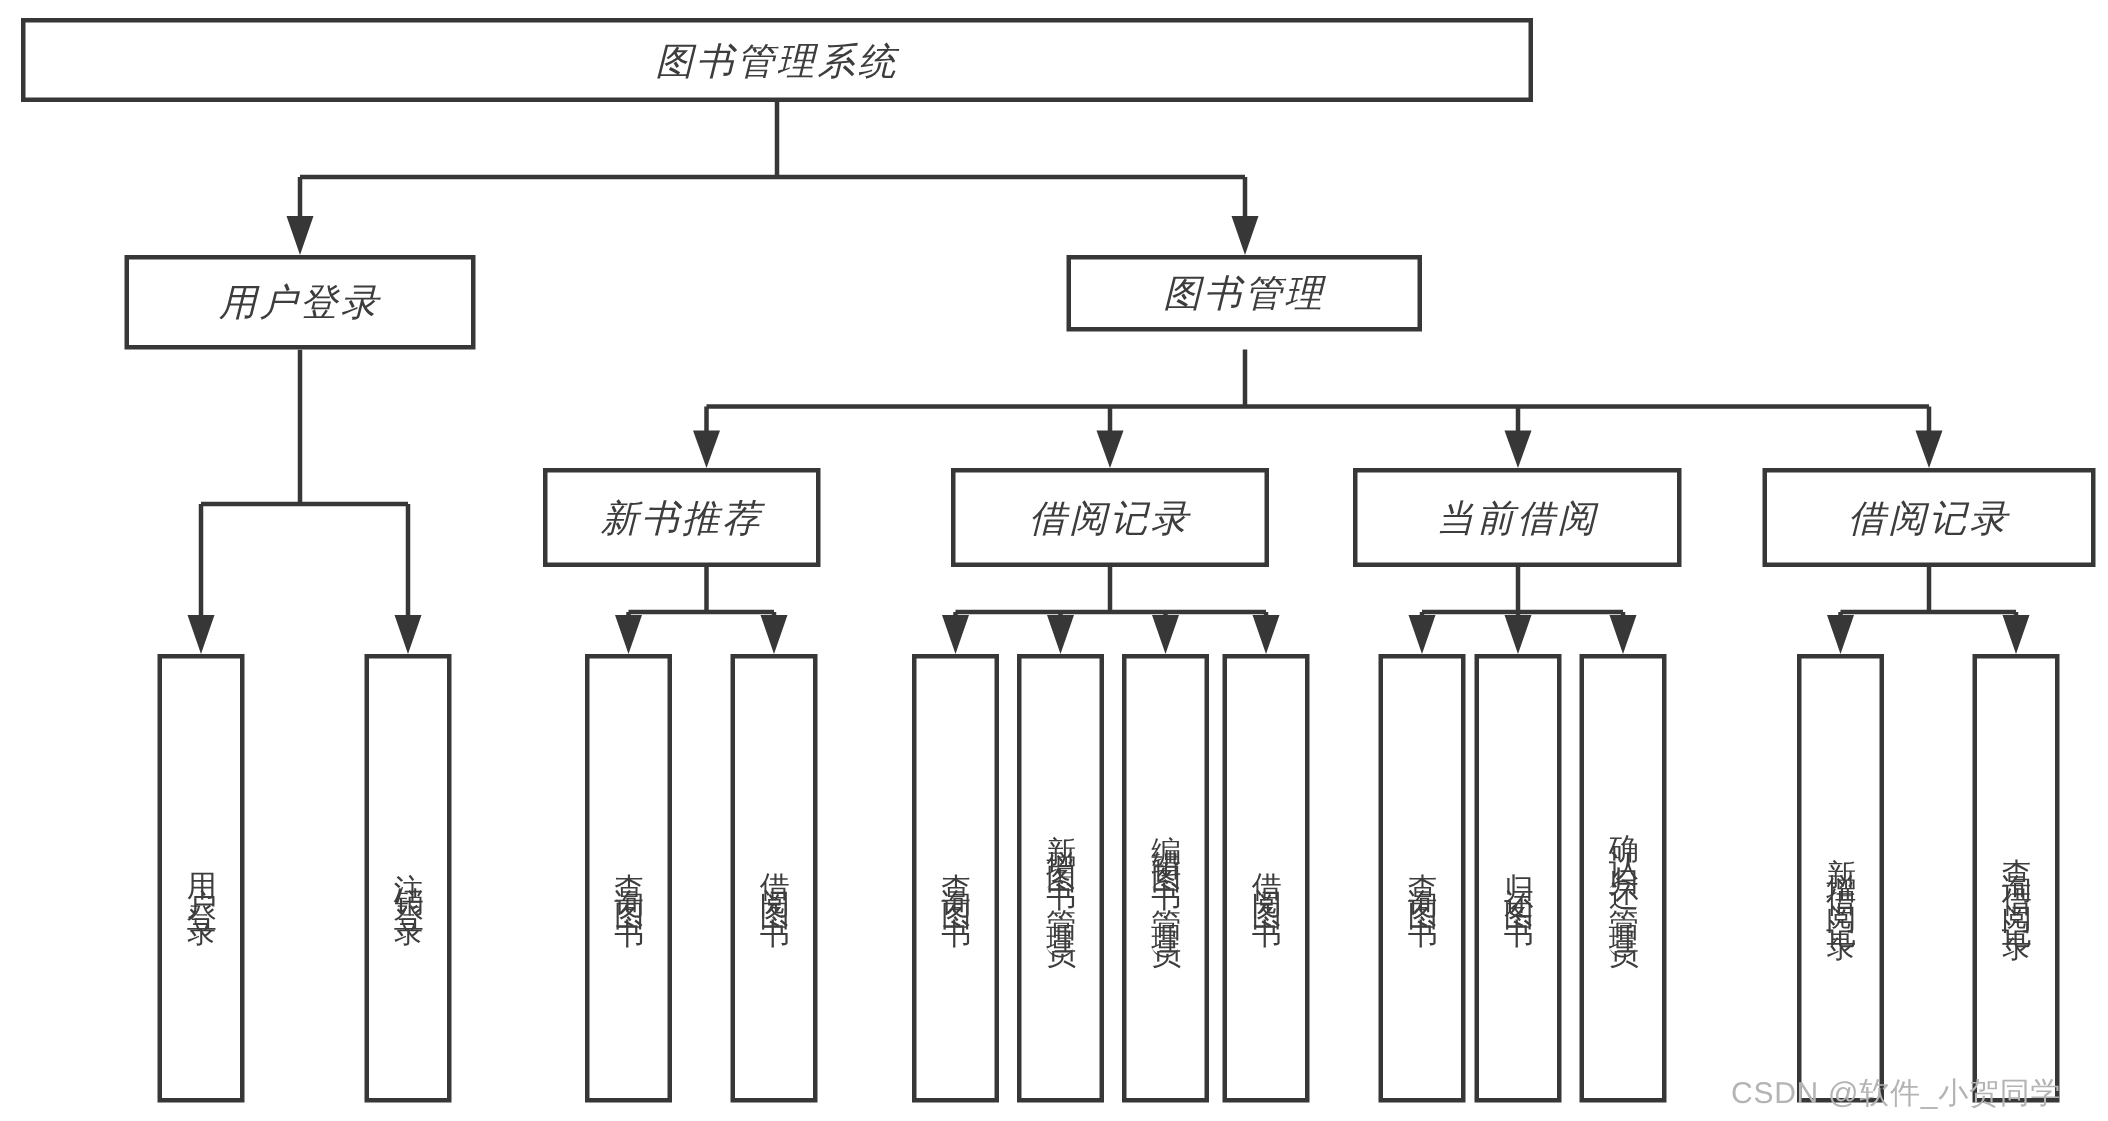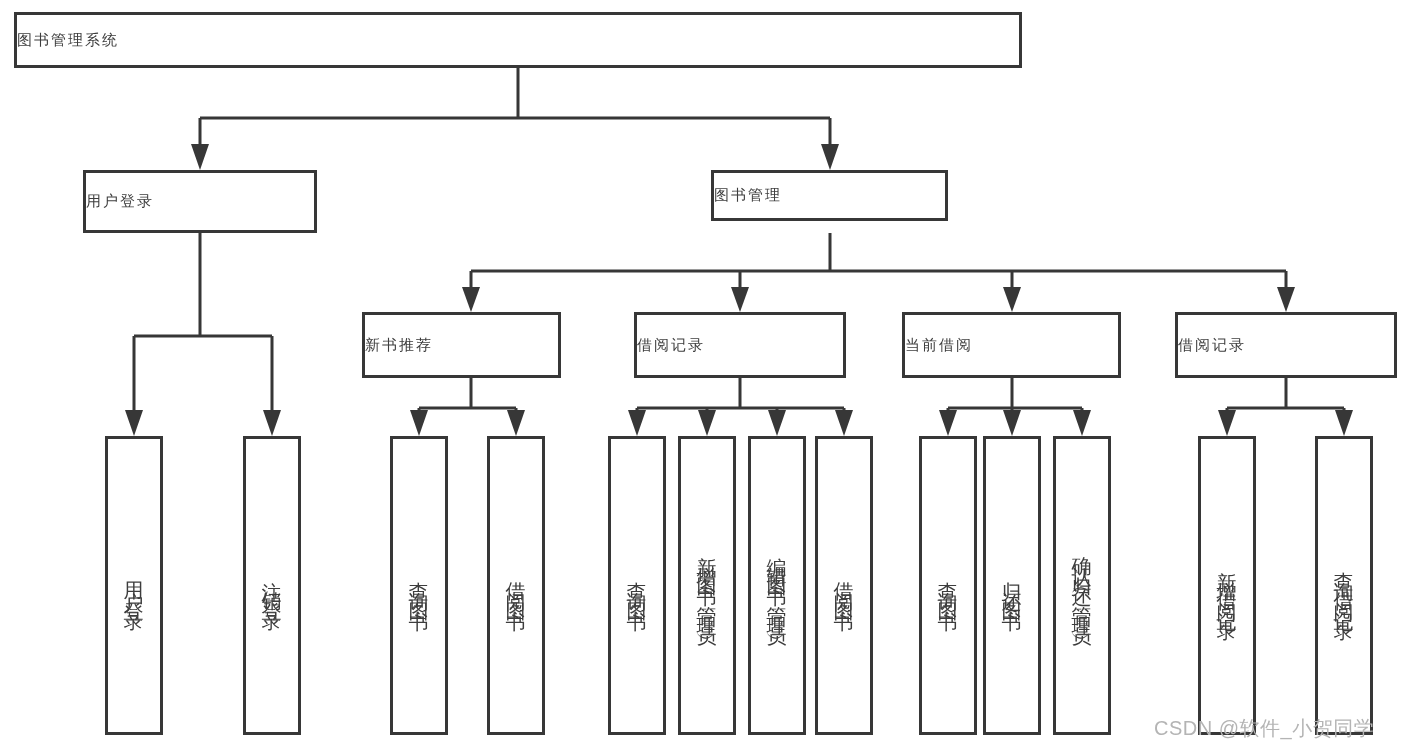--- a/index.html
+++ b/index.html
@@ -11,22 +11,22 @@
   html,body{margin:0;padding:0;background:var(--background);}
   .canvas{
     position:relative;width:1405px;height:747px;background:var(--background);
     overflow:hidden;font-family:"Liberation Sans","DejaVu Sans",sans-serif;
   }
   .connectors{position:absolute;left:0;top:0;width:1405px;height:747px;}
   .connectors path{stroke:var(--line);stroke-width:3;fill:none;}
   .connectors polygon{fill:var(--line);stroke:none;}
   .hbox{
     position:absolute;box-sizing:border-box;border:3px solid var(--line);
-    background:var(--background);display:flex;align-items:center;
-    color:var(--text);font-size:15px;letter-spacing:2px;font-weight:400;z-index:2;
+    background:var(--background);display:flex;align-items:center;justify-content:center;
+    color:var(--text);font-size:25px;letter-spacing:2px;font-weight:400;z-index:2;font-style:italic;
   }
   .leaf{
     position:absolute;box-sizing:border-box;border:3px solid var(--line);
     background:var(--background);top:436px;width:58px;height:299px;
     display:flex;align-items:center;justify-content:center;z-index:2;
   }
   .leaf span{
     writing-mode:vertical-rl;text-orientation:mixed;white-space:nowrap;
     color:var(--text);font-size:20px;letter-spacing:10px;line-height:1;
   }
@@ -94,21 +94,21 @@
     <span>图书管理系统</span>
   </div>
 
   <div class="hbox" style="left:83px;top:170px;width:234px;height:63px">
     <span>用户登录</span>
   </div>
   <div class="hbox" style="left:711px;top:170px;width:237px;height:51px">
     <span>图书管理</span>
   </div>
 
-  <div class="hbox" style="left:362px;top:312px;width:199px;height:66px">
+  <div class="hbox" style="left:362px;top:312px;width:185px;height:66px">
     <span>新书推荐</span>
   </div>
   <div class="hbox" style="left:634px;top:312px;width:212px;height:66px">
     <span>借阅记录</span>
   </div>
   <div class="hbox" style="left:902px;top:312px;width:219px;height:66px">
     <span>当前借阅</span>
   </div>
   <div class="hbox" style="left:1175px;top:312px;width:222px;height:66px">
     <span>借阅记录</span>

